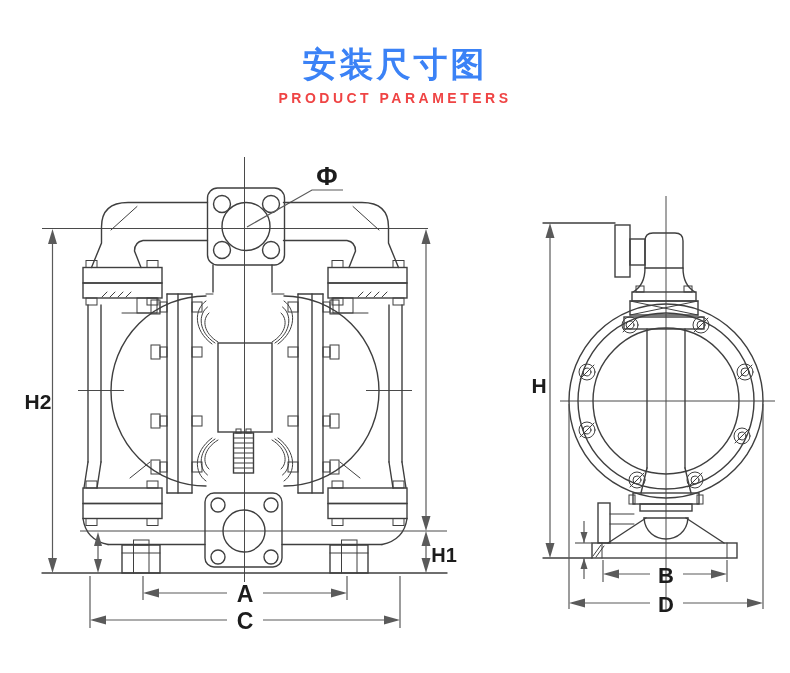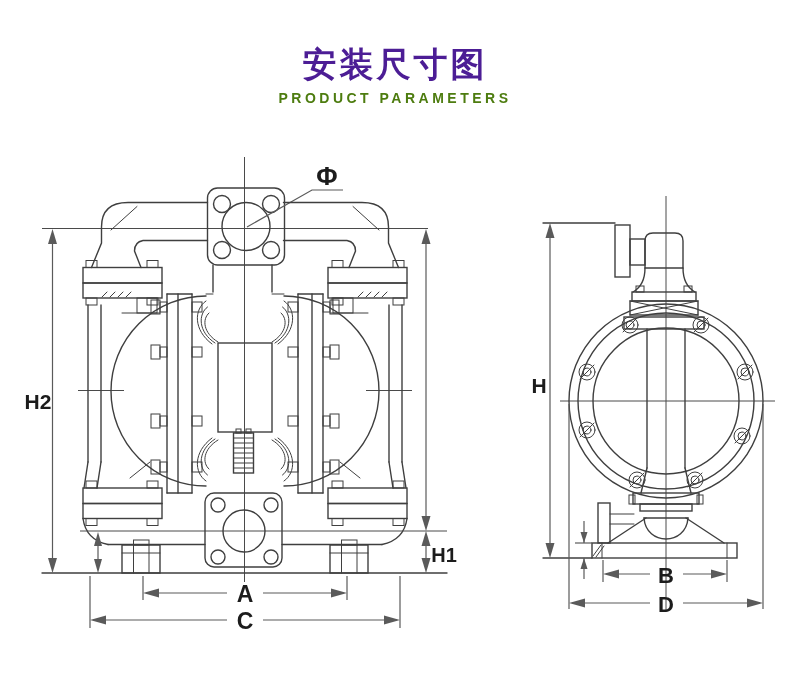--- a/index.html
+++ b/index.html
@@ -21,28 +21,28 @@
     position: absolute;
     top: 0; left: 0; right: 0;
     text-align: center;
     pointer-events: none;
   }
   .title {
     margin-top: 46px;
     font-size: 34px;
     font-weight: bold;
     letter-spacing: 3px;
-    color: #4c1d95;
+    color: #3b82f6;
     line-height: 1.1;
   }
   .subtitle {
     margin-top: 7px;
     font-size: 14px;
     letter-spacing: 3.5px;
-    color: #4d7c0f;
+    color: #ef4444;
     font-weight: bold;
   }
   svg.drawing {
     position: absolute;
     top: 0; left: 0;
   }
   
   .ln   { stroke: #3f3f3f; stroke-width: 1.4; fill: none; stroke-linecap: round; }
   .lnt  { stroke: #3f3f3f; stroke-width: 1;   fill: none; stroke-linecap: round; }
   .cl   { stroke: #4a4a4a; stroke-width: 1;   fill: none; }

